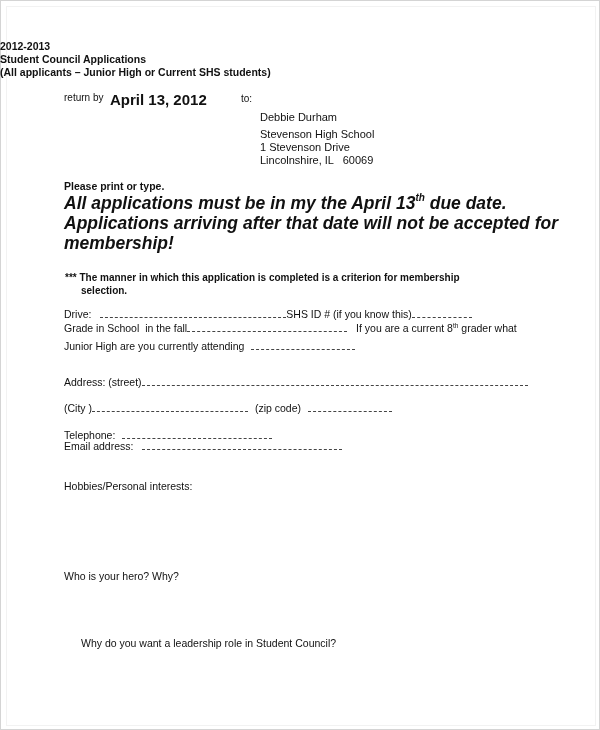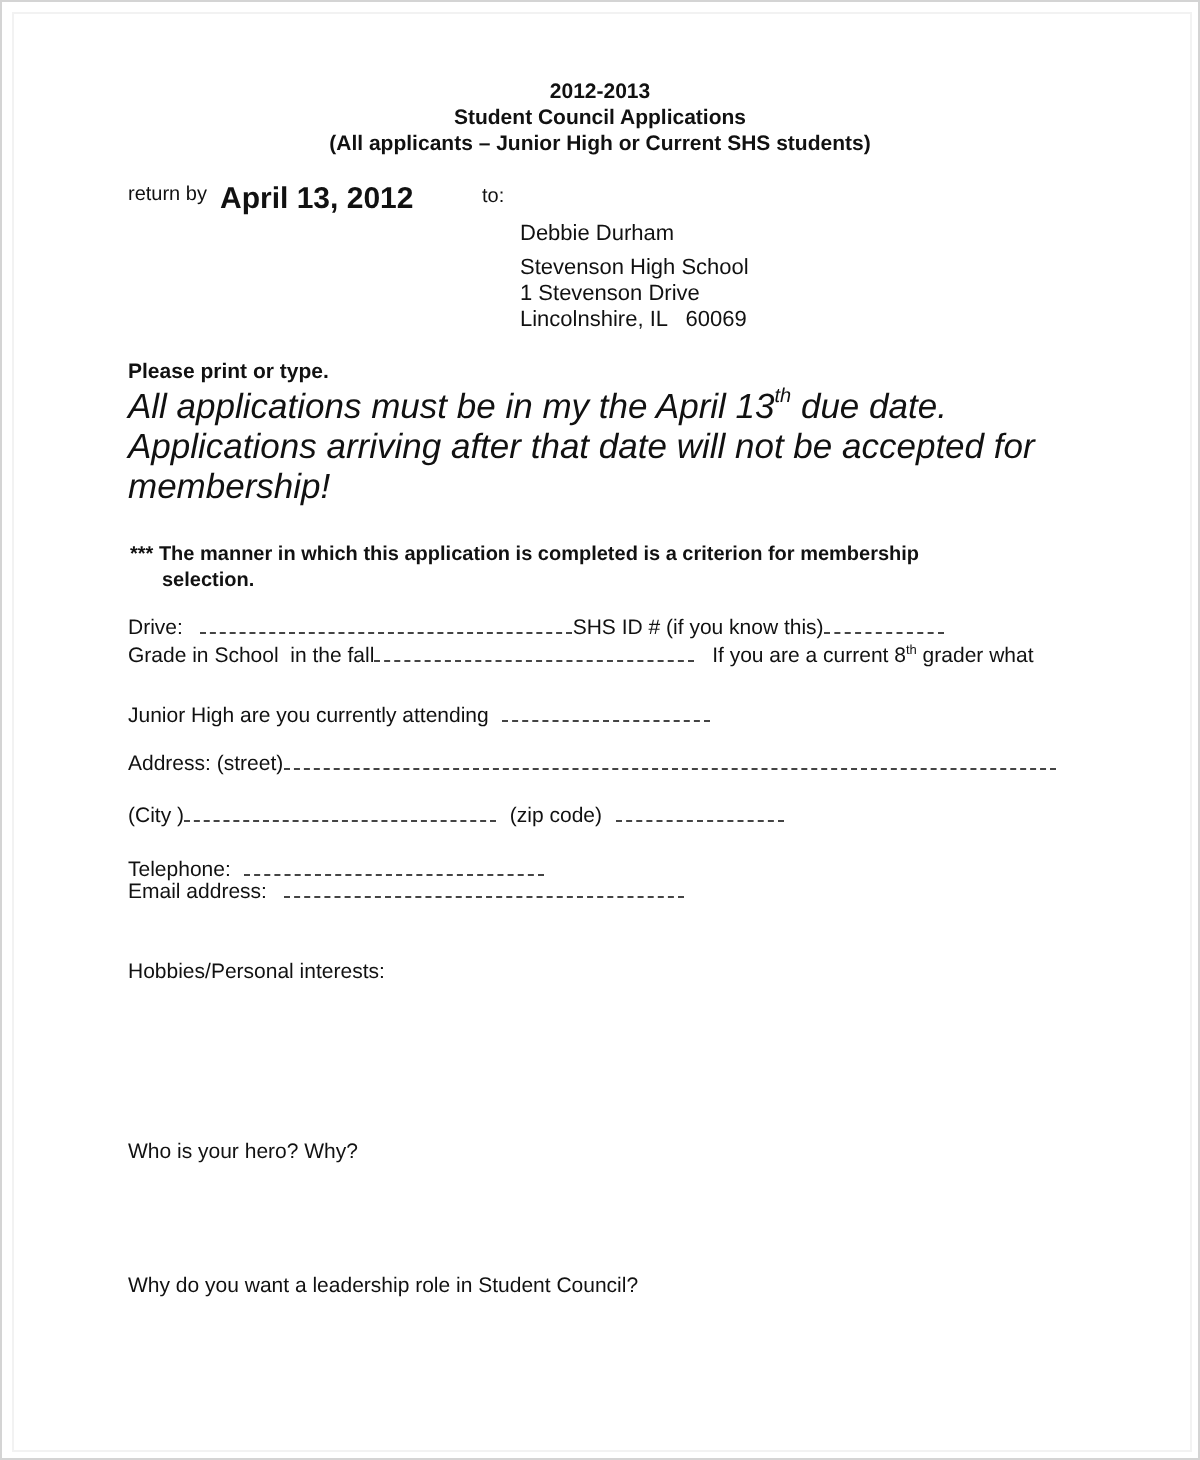--- a/index.html
+++ b/index.html
@@ -24,34 +24,34 @@
     }
     .page-inner {
       position: absolute;
       left: 5px; top: 5px;
       width: 588px; height: 718px;
       border: 1px solid #f2f2f2;
     }
     .abs { position: absolute; white-space: nowrap; }
     .hdr {
       left: 0; width: 600px;
-      text-align: center;
+      text-align: left;
       font-size: 10.5px;
       font-weight: bold;
       line-height: 13px;
     }
     .small { font-size: 10px; }
     .big-date {
       font-size: 15px;
       font-weight: bold;
     }
     .addr { font-size: 11px; line-height: 15px; }
     .warn {
       font-size: 17.5px;
-      font-weight: normal;
+      font-weight: bold;
       font-style: italic;
       line-height: 21px;
     }
     .warn sup { font-size: 10px; vertical-align: 8px; line-height: 0; }
     .criterion {
       font-size: 10px;
       font-weight: bold;
       line-height: 13px;
     }
     .field {
@@ -100,21 +100,21 @@
 <div class="abs field" style="left:64px; top:307px;">
   <span>Drive:</span>
   <span class="blank" style="width:186px; margin-left:6px;"></span><span>SHS ID # (if you know this)</span><span class="blank" style="width:60px;"></span>
 </div>
 
 <div class="abs field" style="left:64px; top:321px;">
   <span style="white-space:pre;">Grade in School  in the fall</span><span class="blank" style="width:160px;"></span>
   <span style="margin-left:6px;"><span>If you are a current 8</span><sup>th</sup><span style="white-space:pre;"> grader what</span></span>
 </div>
 
-<div class="abs field" style="left:64px; top:351px;">
+<div class="abs field" style="left:64px; top:339px;">
   <span>Junior High are you currently attending</span>
   <span class="blank" style="width:104px; margin-left:4px;"></span>
 </div>
 
 <div class="abs field" style="left:64px; top:375px;">
   <span>Address: (street)</span><span class="blank" style="width:386px;"></span>
 </div>
 
 <div class="abs field" style="left:64px; top:401px;">
   <span>(City )</span><span class="blank" style="width:156px;"></span>
@@ -131,14 +131,14 @@
   <span>Email address:</span>
   <span class="blank" style="width:200px; margin-left:6px;"></span>
 </div>
 
 <div class="abs field" style="left:64px; top:479px;">Hobbies/Personal interests:</div>
 <div class="abs" style="left:64px; top:495px; width:470px; height:55px;"></div>
 
 <div class="abs field" style="left:64px; top:569px;">Who is your hero?  Why?</div>
 <div class="abs" style="left:64px; top:573px; width:470px; height:55px;"></div>
 
-<div class="abs field" style="left:64px; top:636px;">Why do you want a leadership role in Student Council?</div>
+<div class="abs field" style="left:81px; top:636px;">Why do you want a leadership role in Student Council?</div>
 <div class="abs" style="left:64px; top:652px; width:470px; height:60px;"></div>
 
 </body></html>

